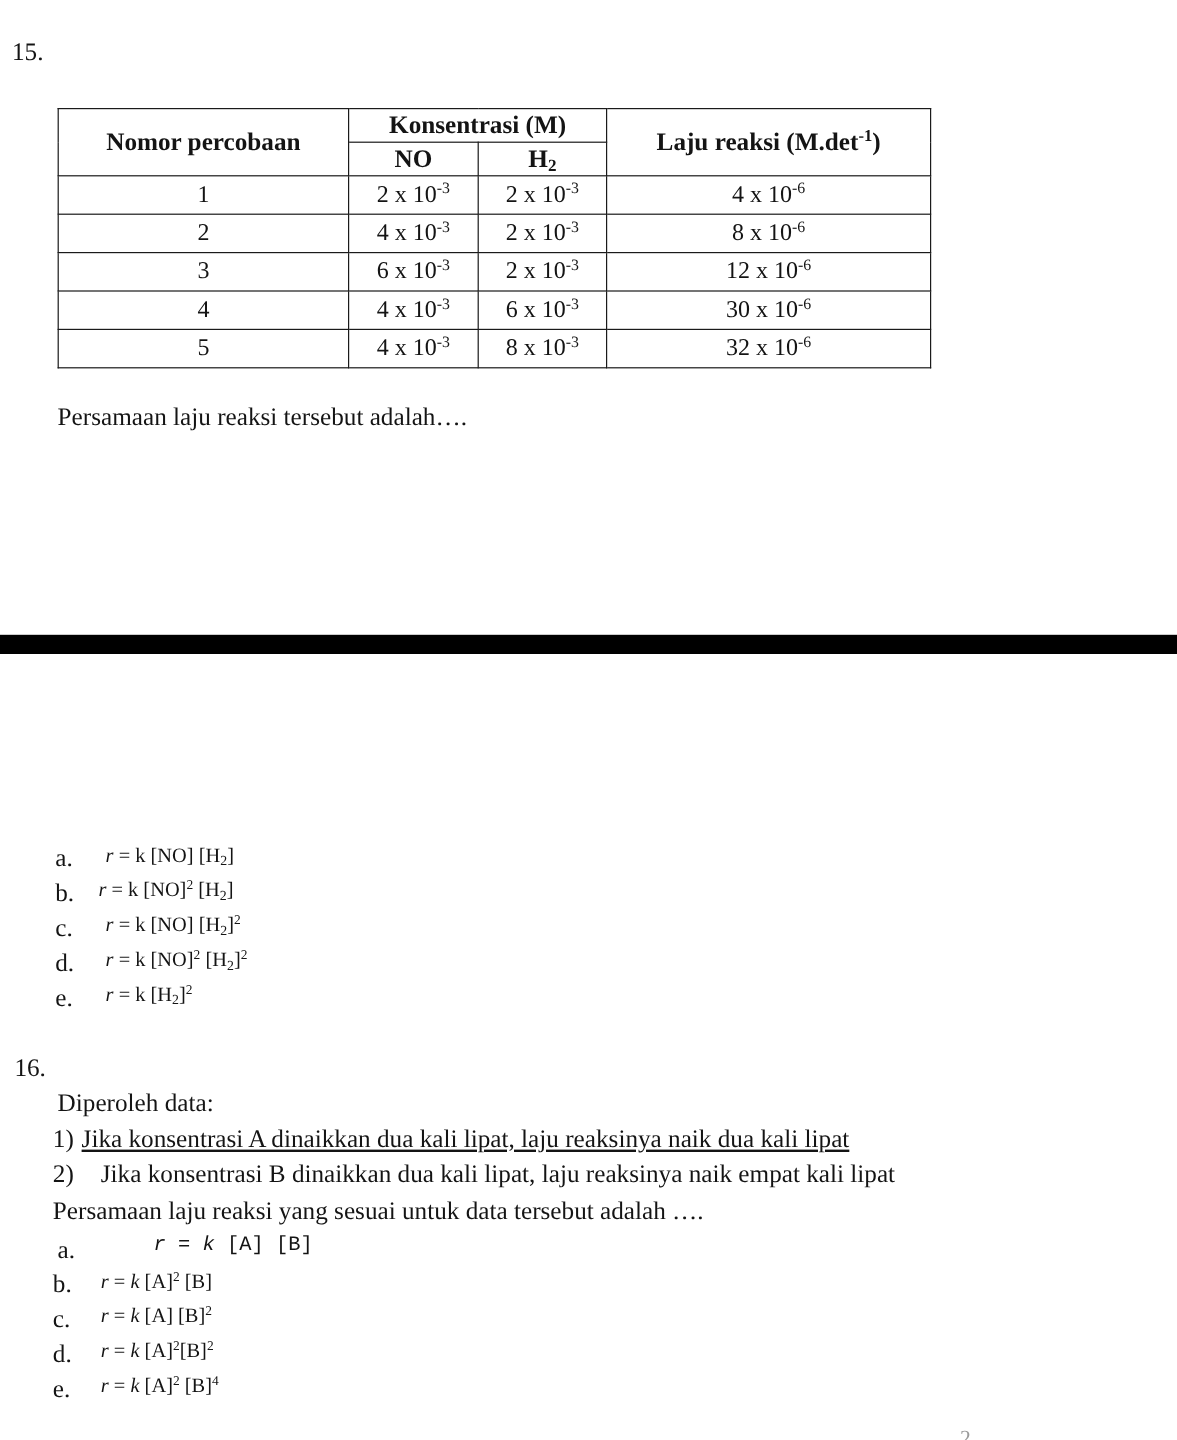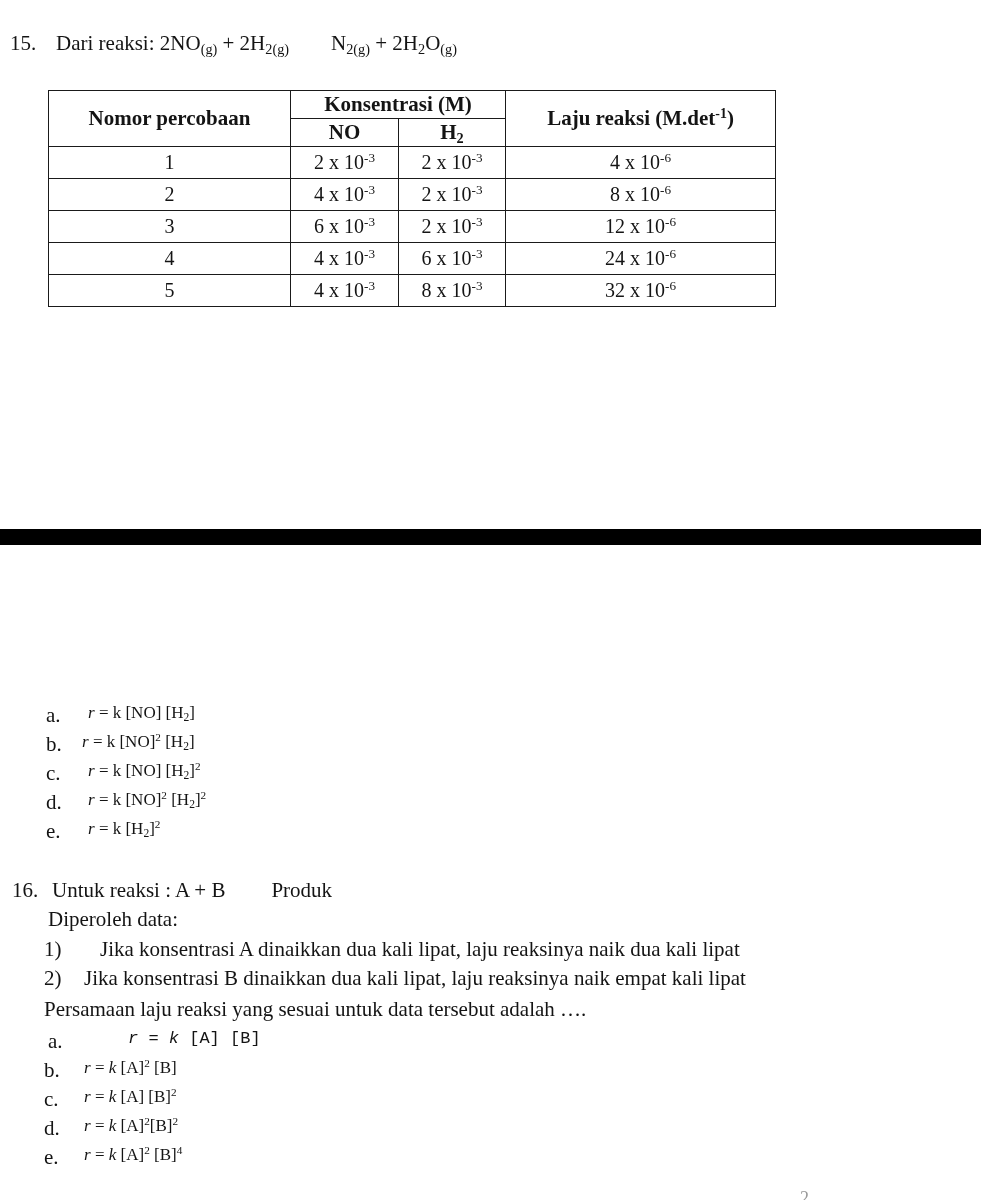--- a/index.html
+++ b/index.html
@@ -115,21 +115,21 @@
   #q15-o-d-b { left: 88px;  top: 790px; }
   #q15-o-e-l { left: 46px;  top: 819px; }
   #q15-o-e-b { left: 88px;  top: 819px; }
 
   
   #q16-number { left: 12px; top: 877px; }
   #q16-stem   { left: 52px; top: 877px; }
   #q16-gap    { display: inline-block; width: 46px; }
   #q16-sub    { left: 48px; top: 906px; text-align: right; }
   #q16-p1-n   { left: 44px; top: 936px; }
-  #q16-p1-t   { left: 100px; top: 936px; }
+  #q16-p1-t   { left: 68px; top: 936px; text-decoration: underline; }
   #q16-p2-n   { left: 44px; top: 965px; }
   #q16-p2-t   { left: 84px; top: 965px; }
   #q16-ask    { left: 44px; top: 996px; }
 
   
   #q16-o-a-l { left: 48px;  top: 1029px; }
   #q16-o-a-b { left: 128px; top: 1029px; font-family: Liberation Mono, monospace; }
   #q16-o-b-l { left: 44px;  top: 1058px; }
   #q16-o-b-b { left: 84px;  top: 1058px; }
   #q16-o-c-l { left: 44px;  top: 1087px; }
@@ -148,21 +148,20 @@
     color: #9a9a9a;
   }
 </style>
 </head>
 <body>
 
 <div class="page">
 
   <div class="txt" id="q15-number">15.</div>
 
-  <div class="txt" id="q15-stem"><span>Dari reaksi: 2NO</span><sub>(g)</sub><span> + 2H</span><sub>2(g)</sub><span id="q15-gap"></span><span>N</span><sub>2(g)</sub><span> + 2H</span><sub>2</sub><span>O</span><sub>(g)</sub></div>
 
 
   <table class="tbl">
     <colgroup>
       <col class="c-no">
         <col class="c-kno">
         <col class="c-kh2">
         <col class="c-laju">
     </colgroup>
     <tbody>
@@ -191,52 +190,52 @@
       <tr class="drow">
         <td>3</td>
         <td><span>6 x 10</span><sup>-3</sup></td>
         <td><span>2 x 10</span><sup>-3</sup></td>
         <td><span>12 x 10</span><sup>-6</sup></td>
       </tr>
       <tr class="drow">
         <td>4</td>
         <td><span>4 x 10</span><sup>-3</sup></td>
         <td><span>6 x 10</span><sup>-3</sup></td>
-        <td><span>24 x 10</span><sup>-6</sup></td>
+        <td><span>30 x 10</span><sup>-6</sup></td>
       </tr>
       <tr class="drow">
         <td>5</td>
         <td><span>4 x 10</span><sup>-3</sup></td>
         <td><span>8 x 10</span><sup>-3</sup></td>
         <td><span>32 x 10</span><sup>-6</sup></td>
       </tr>
     </tbody>
   </table>
 
+  <div class="txt" id="q15-tail">Persamaan laju reaksi tersebut adalah….</div>
 
   <div id="black-bar"></div>
 
   <div class="opt-letter" id="q15-o-a-l">a.</div>
   <div class="opt-body" id="q15-o-a-b"><span class="ital">r</span><span> = k [NO] [H</span><sub>2</sub><span>]</span></div>
 
   <div class="opt-letter" id="q15-o-b-l">b.</div>
   <div class="opt-body" id="q15-o-b-b"><span class="ital">r</span><span> = k [NO]</span><sup>2</sup><span> [H</span><sub>2</sub><span>]</span></div>
 
   <div class="opt-letter" id="q15-o-c-l">c.</div>
   <div class="opt-body" id="q15-o-c-b"><span class="ital">r</span><span> = k [NO] [H</span><sub>2</sub><span>]</span><sup>2</sup></div>
 
   <div class="opt-letter" id="q15-o-d-l">d.</div>
   <div class="opt-body" id="q15-o-d-b"><span class="ital">r</span><span> = k [NO]</span><sup>2</sup><span> [H</span><sub>2</sub><span>]</span><sup>2</sup></div>
 
   <div class="opt-letter" id="q15-o-e-l">e.</div>
   <div class="opt-body" id="q15-o-e-b"><span class="ital">r</span><span> = k [H</span><sub>2</sub><span>]</span><sup>2</sup></div>
 
   <div class="txt" id="q16-number">16.</div>
 
-  <div class="txt" id="q16-stem"><span>Untuk reaksi : A + B</span><span id="q16-gap"></span><span>Produk</span></div>
 
   <div class="txt" id="q16-sub">Diperoleh data:</div>
 
   <div class="txt" id="q16-p1-n">1)</div>
   <div class="txt" id="q16-p1-t">Jika konsentrasi A dinaikkan dua kali lipat, laju reaksinya naik dua kali lipat</div>
 
   <div class="txt" id="q16-p2-n">2)</div>
   <div class="txt" id="q16-ask">Persamaan laju reaksi yang sesuai untuk data tersebut adalah ….</div>
 
   <div class="txt" id="q16-p2-t">Jika konsentrasi B dinaikkan dua kali lipat, laju reaksinya naik empat kali lipat</div>

